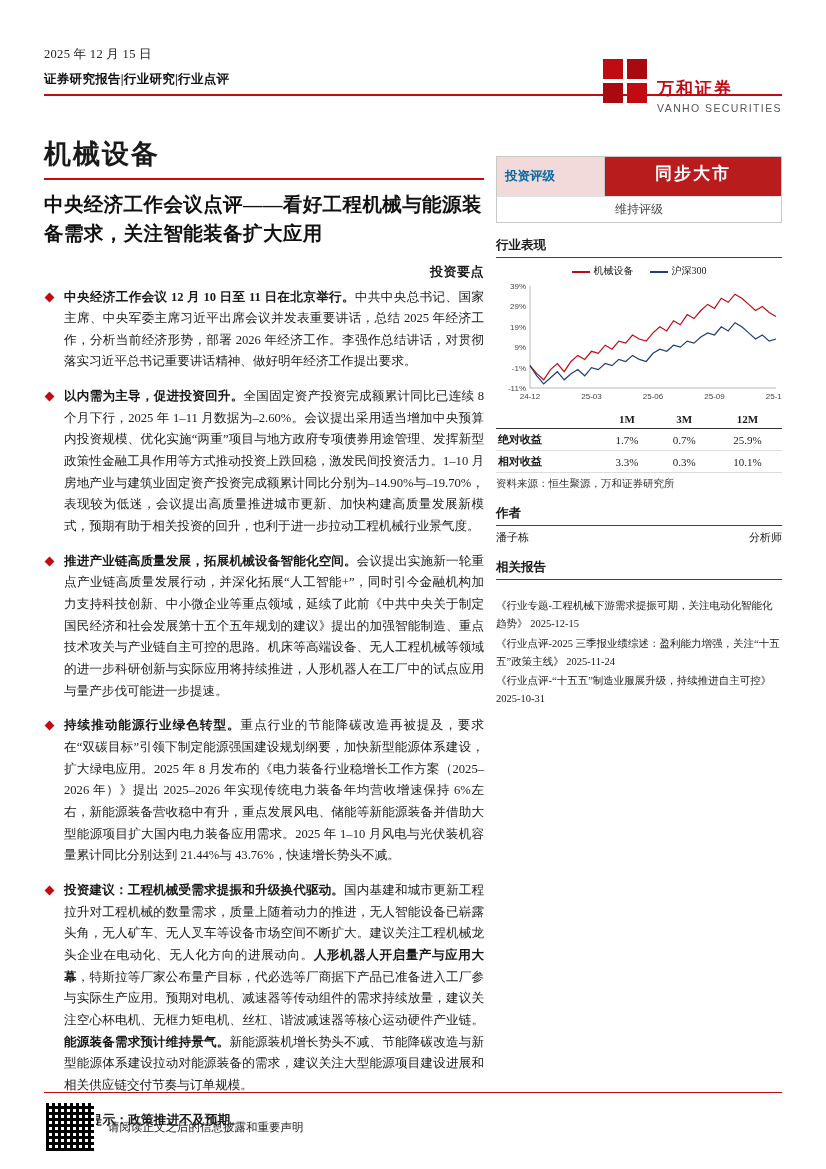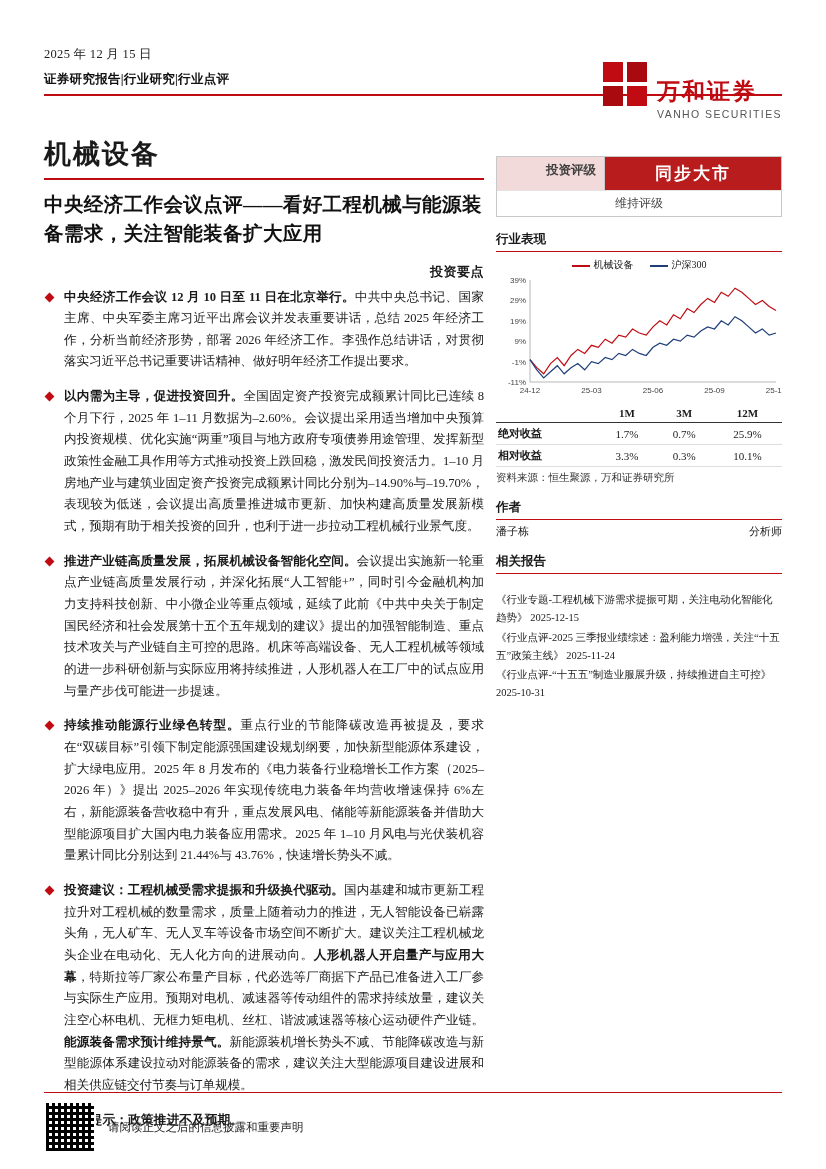--- a/index.html
+++ b/index.html
@@ -20,21 +20,21 @@
   .hdr-breadcrumb { font-size: 12.5px; font-weight:bold; color:#111; margin-top:8px; letter-spacing:.3px;}
   .rule-red { position:absolute; left:0; right:0; top:48px; height:2px; background:#c00b12; }
 
   .logo { position:absolute; right:0; top:2px; display:flex; align-items:center; gap:10px; }
   .logo-mark { width:44px; height:44px; position:relative; }
   .logo-mark i { position:absolute; display:block; background:#c00b12; }
   .logo-mark i.a { left:0; top:0; width:20px; height:20px; }
   .logo-mark i.b { left:24px; top:0; width:20px; height:20px; background:#a80a10;}
   .logo-mark i.c { left:0; top:24px; width:20px; height:20px; background:#a80a10;}
   .logo-mark i.d { left:24px; top:24px; width:20px; height:20px; }
-  .logo-txt-cn { font-size:23px; font-weight:bold; color:#c00b12; letter-spacing:2px; line-height:1; font-family:"Liberation Sans", sans-serif;margin-top:32px;}
+  .logo-txt-cn { font-size:17px; font-weight:bold; color:#c00b12; letter-spacing:2px; line-height:1; font-family:"Liberation Sans", sans-serif;margin-top:32px;}
   .logo-txt-en { font-size:10.5px; color:#555; letter-spacing:1.4px; margin-top:5px; font-family:"Liberation Sans", sans-serif;}
 
   
   .cols { display:flex; gap:12px; margin-top:12px; }
   .left { width: 452px; }
   .right { width: 286px; }
 
   .industry-title { font-size:27px; font-weight:bold; letter-spacing:2px; margin:4px 0 6px 0; }
   .title-underline { height:2px; background:#c00b12; width:100%; margin-bottom:10px; }
   .doc-title { font-size:19.5px; font-weight:bold; line-height:1.5; letter-spacing:.4px; color:#111; }
@@ -47,21 +47,21 @@
     content:""; position:absolute; left:2px; top:7px; width:7px; height:7px;
     background:#c00b12; transform:rotate(45deg);
   }
   b { font-weight:bold; }
 
   .risk { font-size:12.8px; font-weight:bold; }
 
   
   .rating-box { border:1px solid #c9c9c9; margin-top:24px; }
   .rating-row { display:flex; }
-  .rating-cell-l { width:108px; background:#f2d9da; border-right:1px solid #c9c9c9; padding:5px 8px; font-size:12.5px; font-weight:bold; color:#404040;text-align:right;}
+  .rating-cell-l { width:108px; background:#f2d9da; border-right:1px solid #c9c9c9; padding:11px 8px; font-size:12.5px; font-weight:bold; color:#0369a1;}
   .rating-cell-r { flex:1; background:#b91c1c; color:#fff; font-size:17px; font-weight:bold; text-align:center; padding:5px 0; letter-spacing:2px;}
   .rating-sub { text-align:center; font-size:12px; color:#444; padding:4px 0; border-top:1px solid #e3e3e3;}
 
   .rp-head { font-size:12.5px; font-weight:bold; margin:14px 0 4px; border-bottom:1px solid #c00b12; padding-bottom:3px;}
 
   
   .chart-wrap { border:0; padding:2px 0 0 0; }
   .legend { display:flex; gap:16px; justify-content:center; font-size:10px; margin-bottom:2px; }
   .legend span.key { display:inline-block; width:18px; height:2px; vertical-align:middle; margin-right:4px;}
   .k1 { background:#c00b12; }

